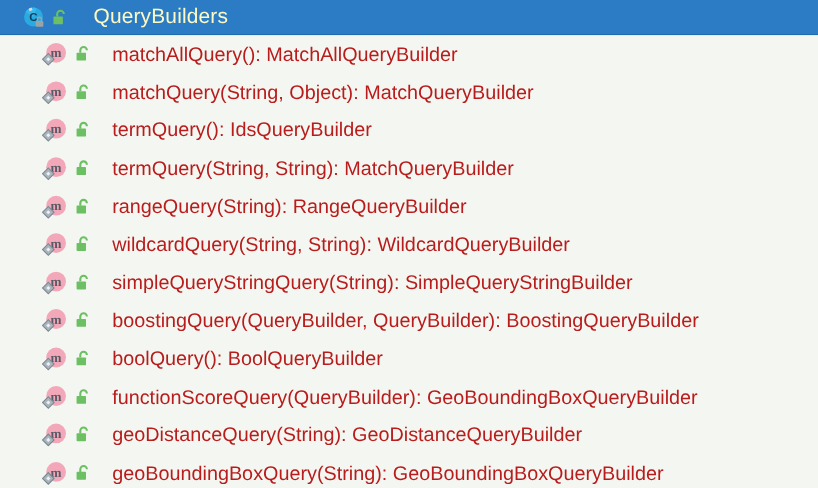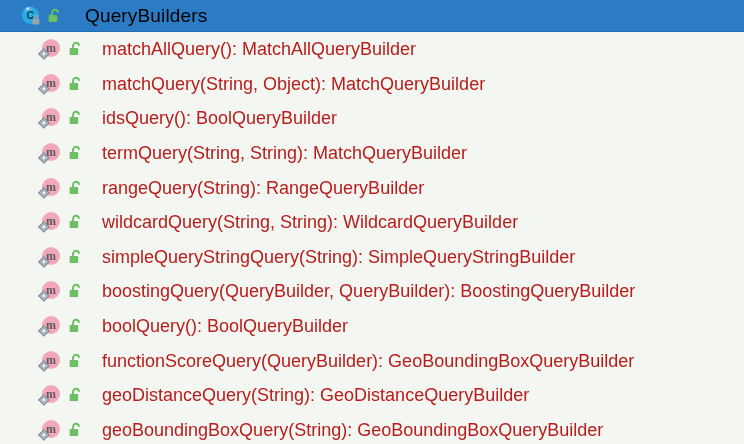--- a/index.html
+++ b/index.html
@@ -34,21 +34,21 @@
   .header-row .icon-class {
     margin-left: 20px;
     flex: 0 0 auto;
   }
   .header-row .icon-lock {
     margin-left: 5px;
     flex: 0 0 auto;
   }
   .header-title {
     margin-left: 23px;
-    color: #000000;
+    color: #fef9c3;
     font-size: 19px;
     letter-spacing: 0.15px;
     white-space: nowrap;
     line-height: 1;
   }
 
   
   .member-list {
     position: absolute;
     left: 0;
@@ -157,21 +157,21 @@
           <rect x="2.2" y="12.2" width="7.4" height="7.4" transform="rotate(45 5.9 15.9)" fill="#aab4bd" stroke="#7d8893" stroke-width="1"></rect>
           <rect x="4.6" y="14.6" width="2.6" height="2.6" transform="rotate(45 5.9 15.9)" fill="#eef1f2"></rect>
         </svg>
       </span>
       <span class="icon-lock">
         <svg width="15" height="16" viewBox="0 0 15 16" aria-hidden="true">
           <path d="M5.0 7.0 v-2.3 a3.0 3.0 0 0 1 6.0 0" fill="none" stroke="#6cbf63" stroke-width="1.9"></path>
           <rect x="1.6" y="6.9" width="8.6" height="7.2" rx="0.8" fill="#6cbf63"></rect>
         </svg>
       </span>
-      <span class="member-label">idsQuery(): BoolQueryBuilder</span>
+      <span class="member-label">termQuery(): IdsQueryBuilder</span>
     </div>
 
     <div class="member-row">
       <span class="icon-method">
         <svg width="24" height="22" viewBox="0 0 24 22" aria-hidden="true">
           <circle cx="13" cy="10" r="9" fill="#f3a8b9"></circle>
           <text x="13" y="14.2" font-family="Liberation Serif, serif" font-size="12" font-weight="bold" fill="#5a5a66" text-anchor="middle">m</text>
           <rect x="2.2" y="12.2" width="7.4" height="7.4" transform="rotate(45 5.9 15.9)" fill="#aab4bd" stroke="#7d8893" stroke-width="1"></rect>
           <rect x="4.6" y="14.6" width="2.6" height="2.6" transform="rotate(45 5.9 15.9)" fill="#eef1f2"></rect>
         </svg>

